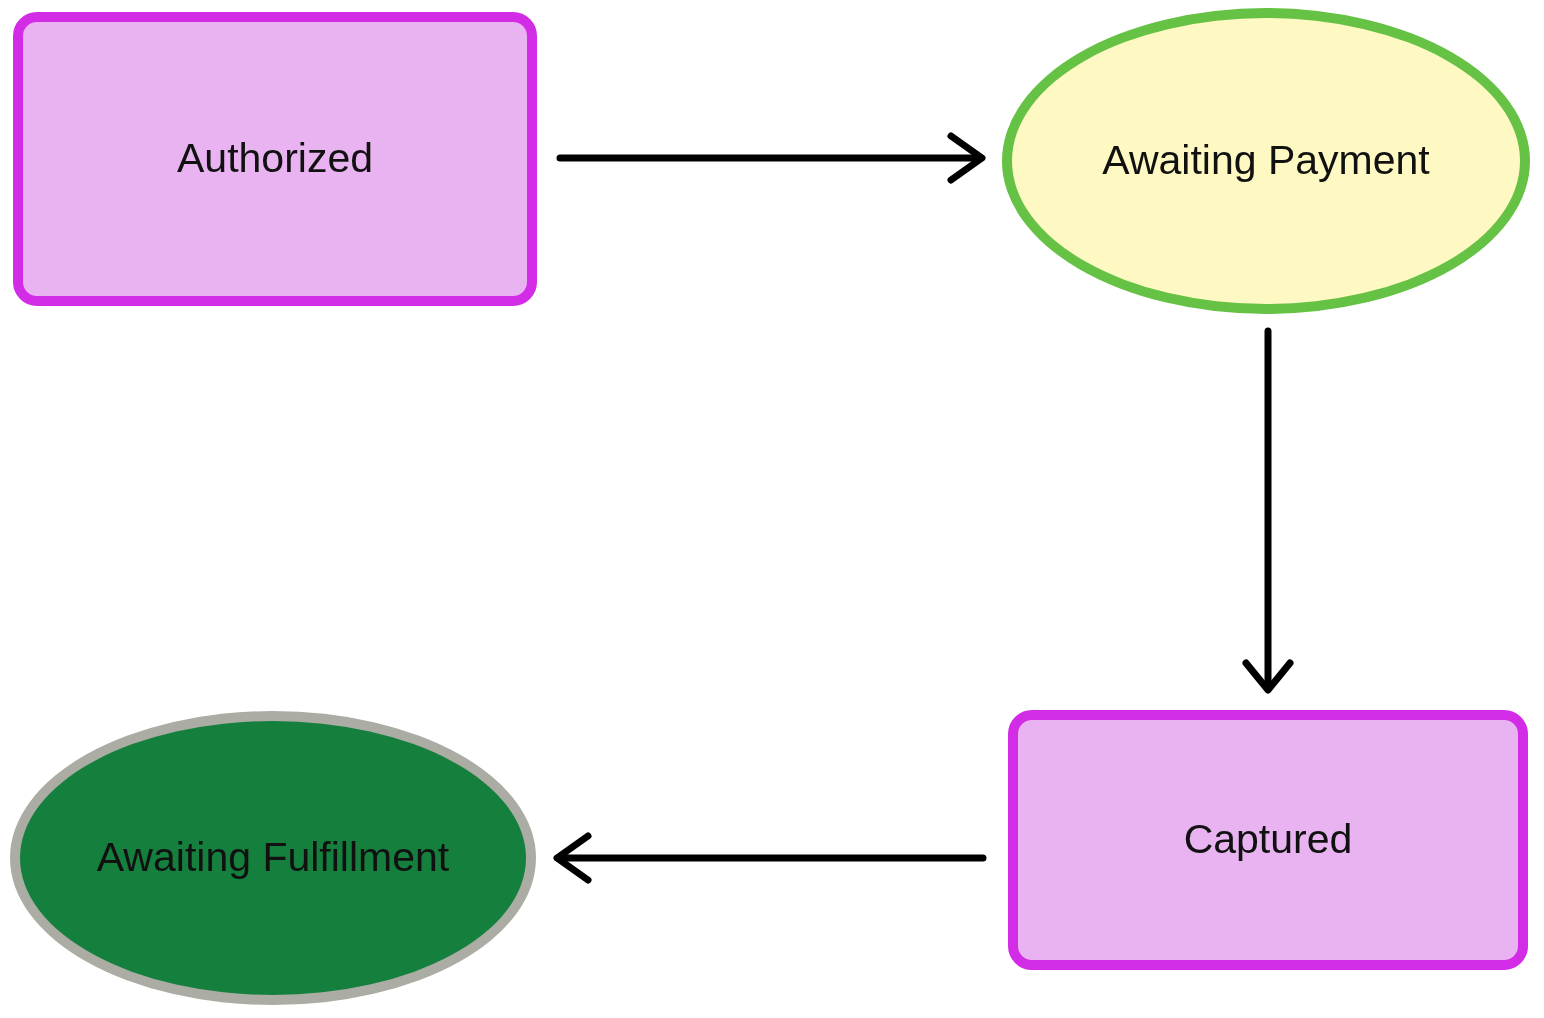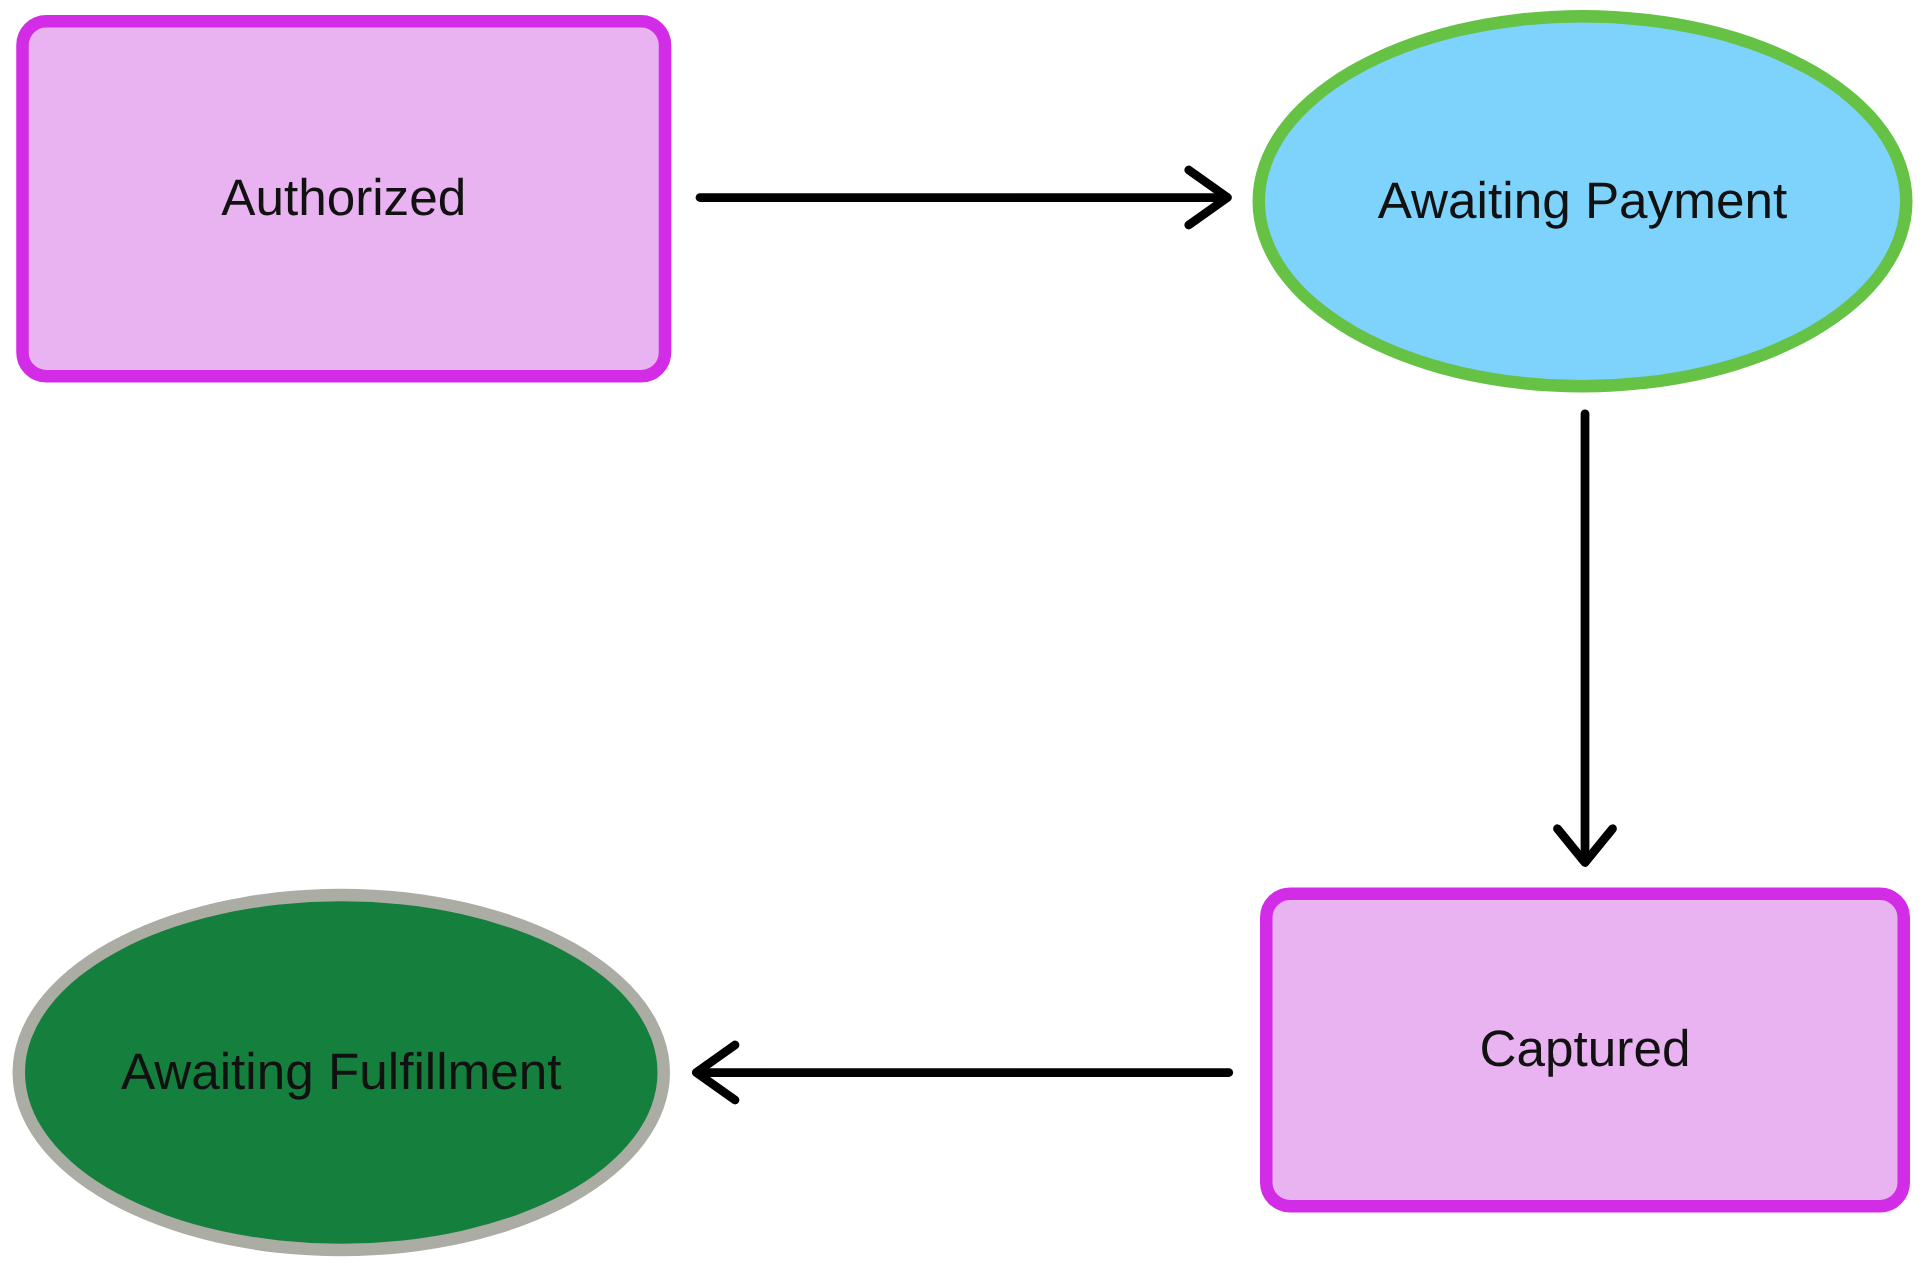--- a/index.html
+++ b/index.html
@@ -98,21 +98,21 @@
     <g style="stroke: rgb(0, 0, 0);">
       <path class="edge-line" d="M983 858 L564 858"></path>
       <path class="edge-head" d="M588 836 L557 858 L588 880"></path>
     </g>
   </svg>
 
   <div class="node rect node-authorized" style="background-color: rgb(232, 179, 240); border-color: rgb(211, 44, 230); color: rgb(17, 17, 17);">
     <span class="node-label">Authorized</span>
   </div>
 
-  <div class="node ellipse node-awaiting-payment" style="background-color: #7dd3fc; border-color: rgb(102, 194, 68); color: rgb(17, 17, 17);">
+  <div class="node ellipse node-awaiting-payment" style="background-color: #fef9c3; border-color: rgb(102, 194, 68); color: rgb(17, 17, 17);">
     <span class="node-label">Awaiting Payment</span>
   </div>
 
   <div class="node rect node-captured" style="background-color: rgb(232, 179, 240); border-color: rgb(211, 44, 230); color: rgb(17, 17, 17);">
     <span class="node-label">Captured</span>
   </div>
 
   <div class="node ellipse node-awaiting-fulfillment" style="background-color: #15803d; border-color: rgb(171, 172, 164); color: rgb(17, 17, 17);">
     <span class="node-label">Awaiting Fulfillment</span>
   </div>

